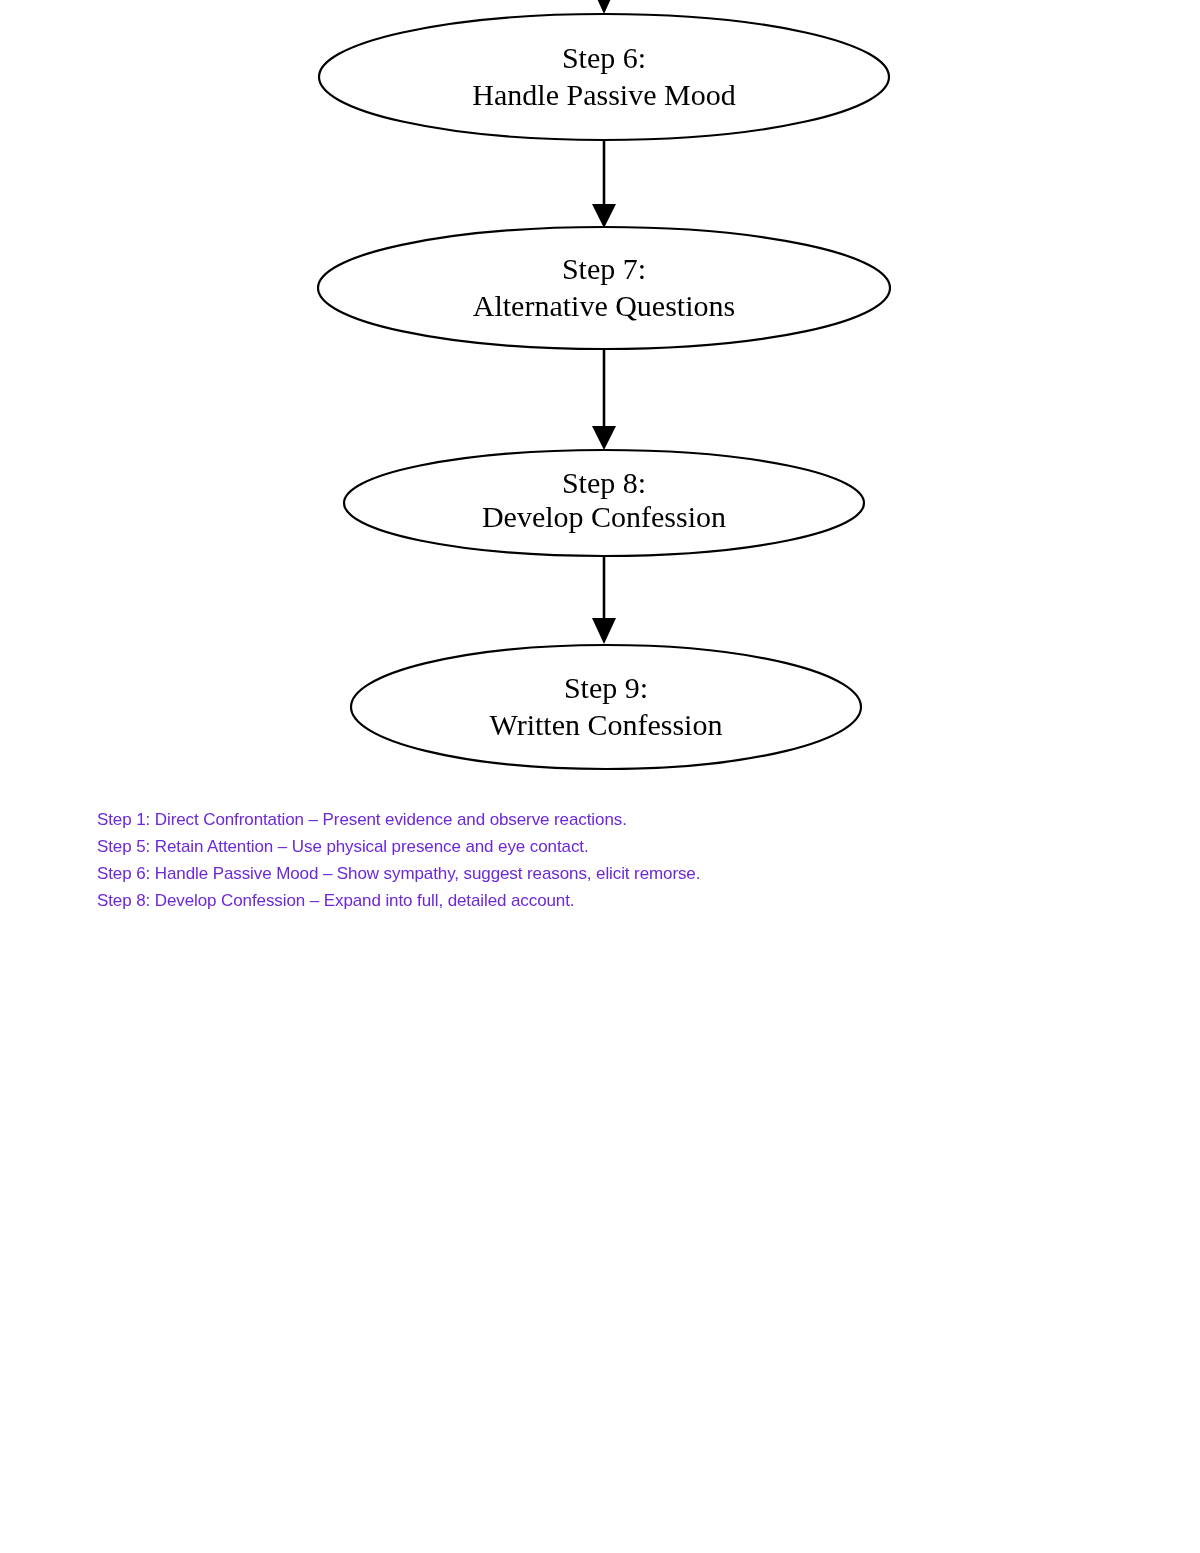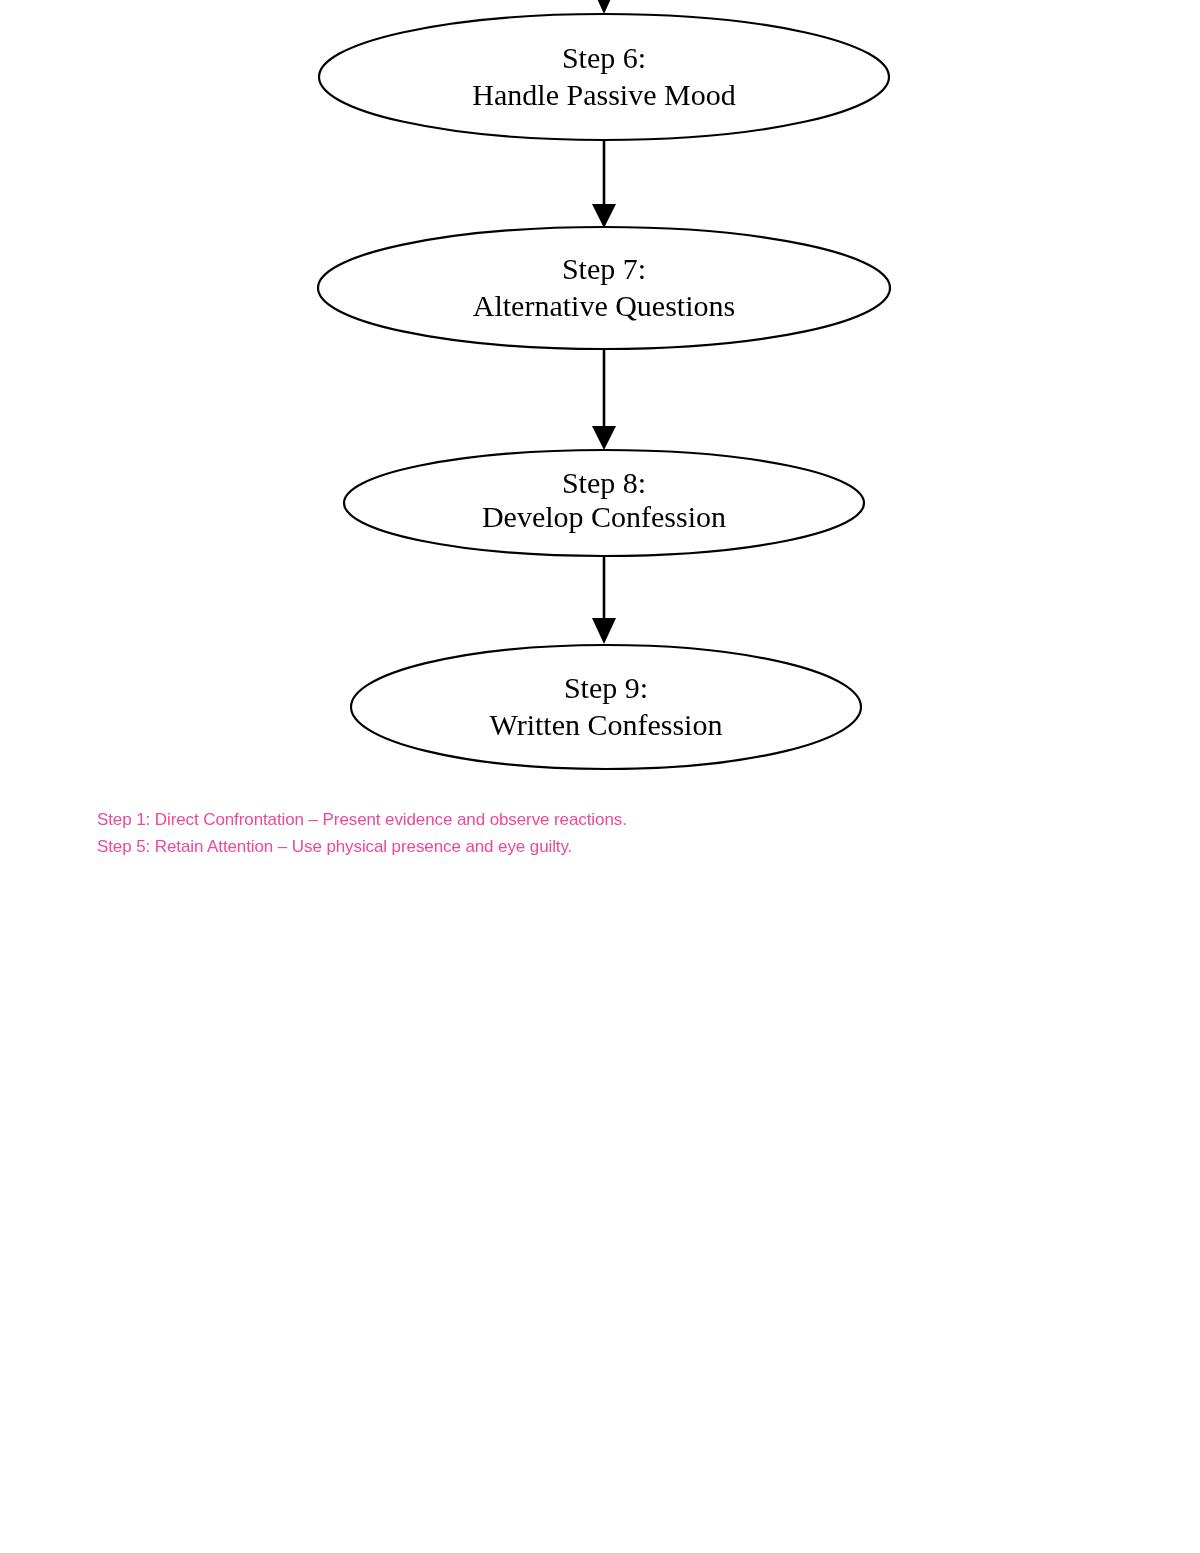--- a/index.html
+++ b/index.html
@@ -54,21 +54,21 @@
   #step-list {
     position: absolute;
     left: 97px;
     top: 806px;
     width: 1040px;
   }
   .step-line {
     font-family: "Liberation Sans", "DejaVu Sans", sans-serif;
     font-size: 17px;
     line-height: 27px;
-    color: #ec4899;
+    color: #6d28d9;
     white-space: nowrap;
     letter-spacing: -0.1px;
   }
 </style>
 </head>
 <body>
 
 <div id="flowchart-area">
   <svg id="flowchart-svg" width="1200" height="790" viewBox="0 0 1200 790" xmlns="http://www.w3.org/2000/svg">
 
@@ -114,14 +114,16 @@
       <ellipse class="node-ellipse" cx="590" cy="707" rx="255" ry="62"></ellipse>
       <text class="node-text" x="590" y="698">Step 9:</text>
       <text class="node-text" x="590" y="735">Written Confession</text>
     </g>
 
   </svg>
 </div>
 
 <div id="step-list">
   <div class="step-line">Step 1: Direct Confrontation – Present evidence and observe reactions.</div>
-  <div class="step-line">Step 5: Retain Attention – Use physical presence and eye guilty.</div>
+  <div class="step-line">Step 5: Retain Attention – Use physical presence and eye contact.</div>
+  <div class="step-line">Step 6: Handle Passive Mood – Show sympathy, suggest reasons, elicit remorse.</div>
+  <div class="step-line">Step 8: Develop Confession – Expand into full, detailed account.</div>
 </div>
 
 </body></html>

